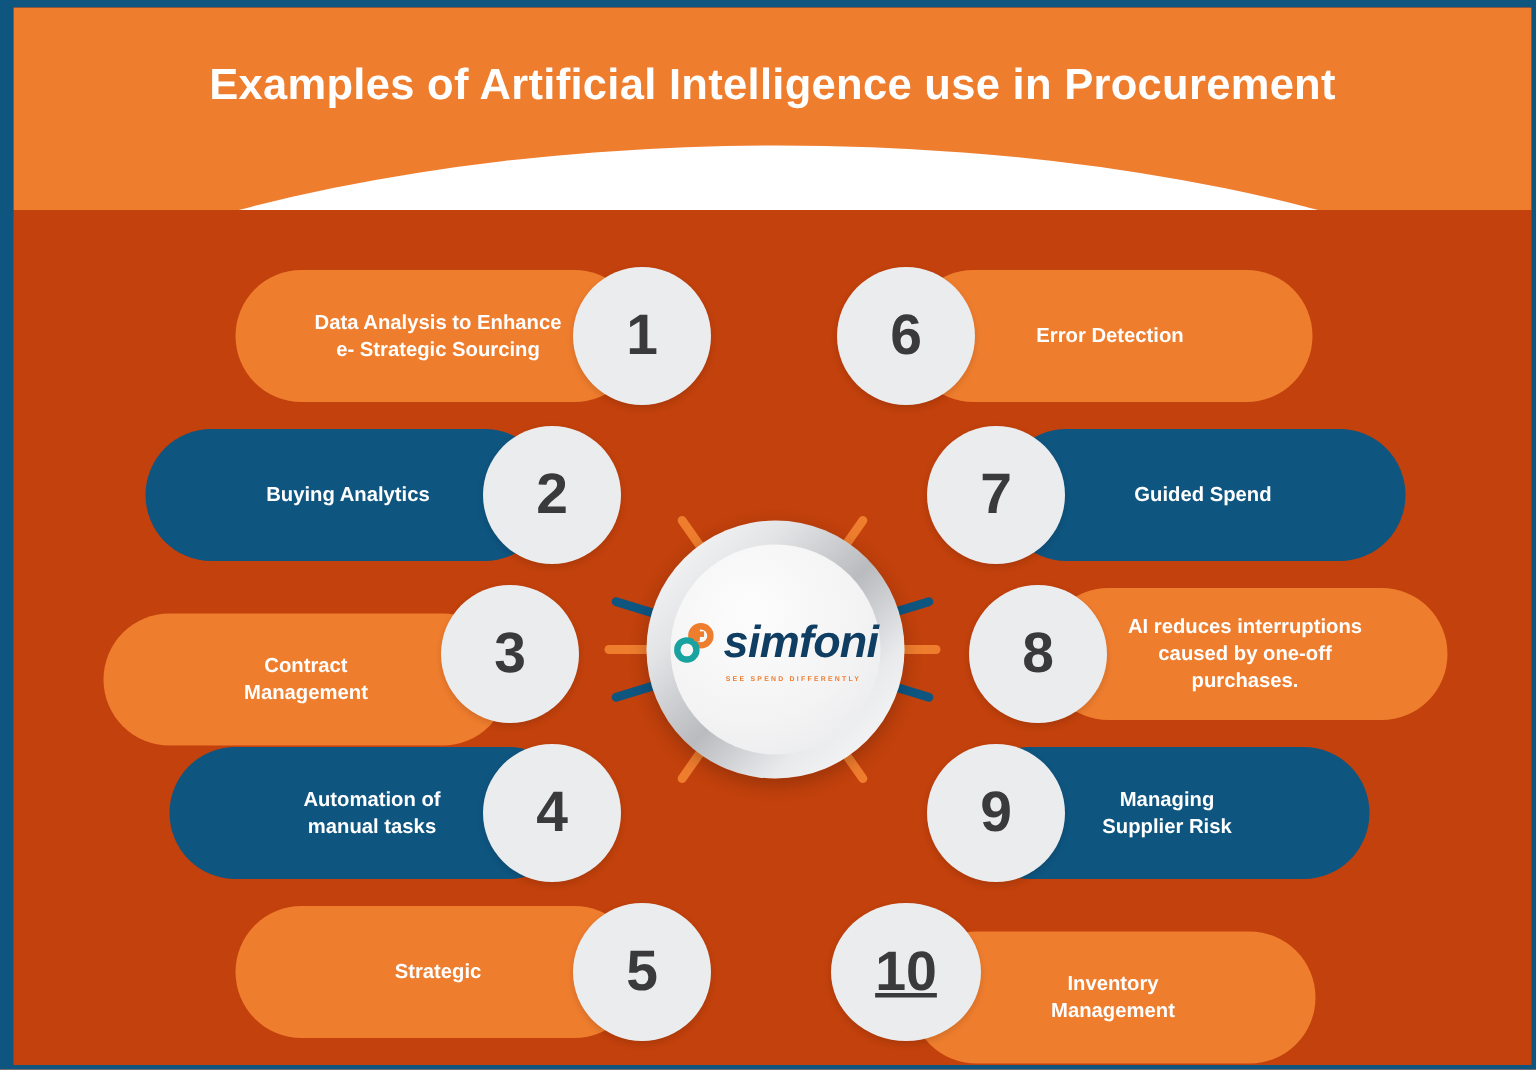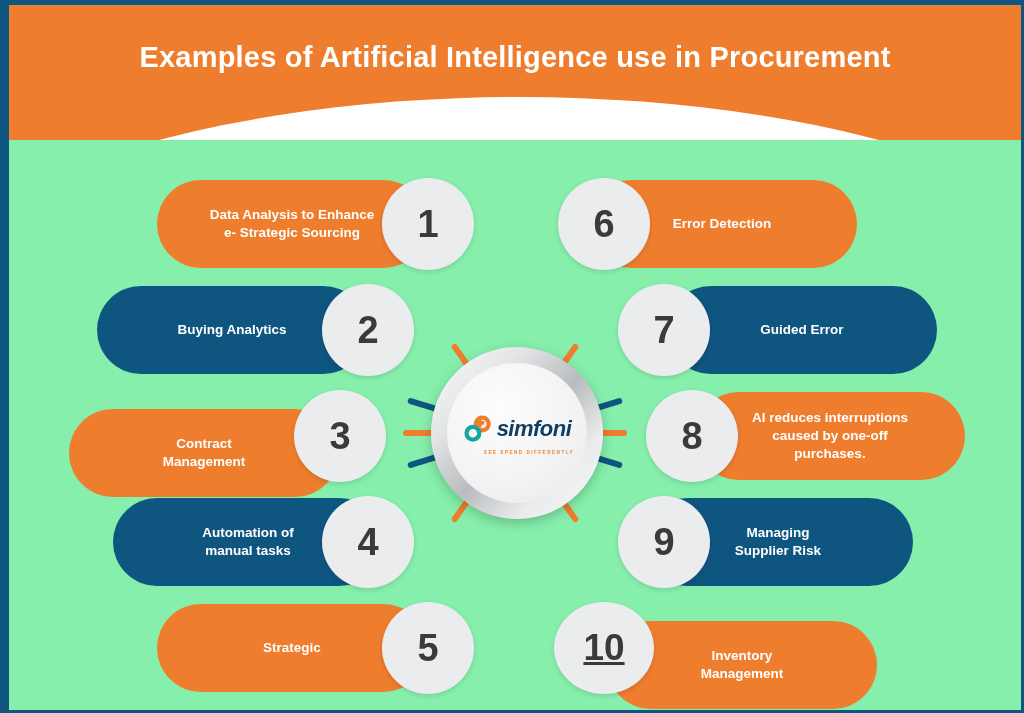--- a/index.html
+++ b/index.html
@@ -2,21 +2,21 @@
 <html><head>
 <meta charset="utf-8">
 <style>
   html,body{margin:0;padding:0;background:#ffffff;}
   body{width:1024px;height:713px;overflow:hidden;font-family:"Liberation Sans",sans-serif;}
 
   .poster{
     position:relative;
     width:1024px;height:713px;
     box-sizing:border-box;
-    background:#86efac;
+    background:#c2410c;
     border-left:9px solid #0e5580;
     border-top:5px solid #0e5580;
     border-right:3px solid #0e5580;
     border-bottom:3px solid #0e5580;
     overflow:hidden;
   }
 
   
   .header{
     position:absolute;left:0;top:0;width:1012px;height:135px;
@@ -78,21 +78,21 @@
     box-shadow:0 4px 12px rgba(0,0,0,.22);
     display:flex;align-items:center;justify-content:center;
   }
   .center-inner{
     width:140px;height:140px;border-radius:50%;
     background:radial-gradient(circle at 38% 32%,#fdfdfd 0%,#f3f3f4 58%,#e6e7e9 100%);
     display:flex;flex-direction:column;align-items:center;justify-content:center;
   }
   .logo-row{display:flex;align-items:center;gap:2px;margin-left:-2px;}
   .logo-word{
-    color:#103e63;font-size:22px;font-weight:bold;font-style:italic;
+    color:#103e63;font-size:30px;font-weight:bold;font-style:italic;
     letter-spacing:-.5px;font-family:"Liberation Sans",sans-serif;line-height:1;
   }
   .logo-tag{
     color:#ef7d2e;font-size:4.6px;font-weight:bold;letter-spacing:1.5px;
     margin-top:4px;margin-left:24px;font-family:"Liberation Sans",sans-serif;
   }
 </style>
 </head>
 <body>
 
@@ -157,31 +157,31 @@
     <div class="row" style="left:0;top:464px;">
       <div class="bar orange" style="left:148px;width:270px;">
         <div class="bar-label">Strategic</div>
       </div>
       <div class="numcircle" style="left:373px;">
         <span>5</span>
       </div>
     </div>
 
     <div class="row" style="left:0;top:40px;">
-      <div class="bar orange" style="left:578px;width:270px;">
+      <div class="bar orange" style="left:596px;width:270px;">
         <div class="bar-label">Error Detection</div>
       </div>
       <div class="numcircle" style="left:549px;">
         <span>6</span>
       </div>
     </div>
 
     <div class="row" style="left:0;top:146px;">
       <div class="bar blue" style="left:658px;width:270px;">
-        <div class="bar-label">Guided Error</div>
+        <div class="bar-label">Guided Spend</div>
       </div>
       <div class="numcircle" style="left:609px;">
         <span>7</span>
       </div>
     </div>
 
     <div class="row" style="left:0;top:252px;">
       <div class="bar orange" style="left:686px;width:270px;">
         <div class="bar-label">AI reduces interruptions<br>caused by one-off<br>purchases.</div>
       </div>

